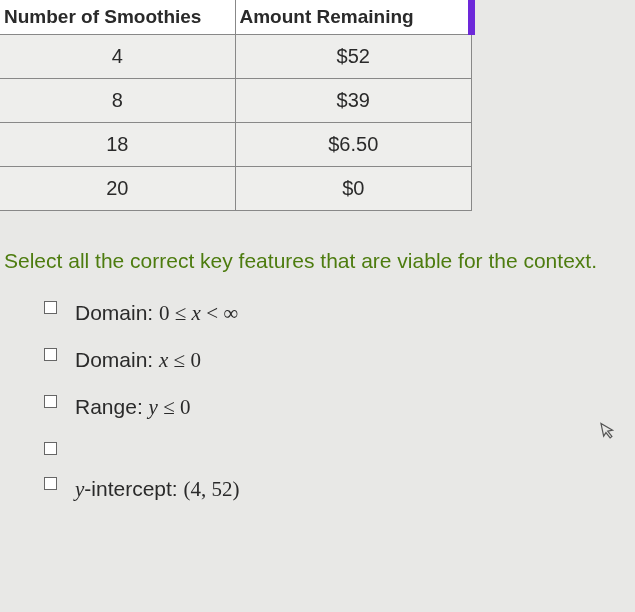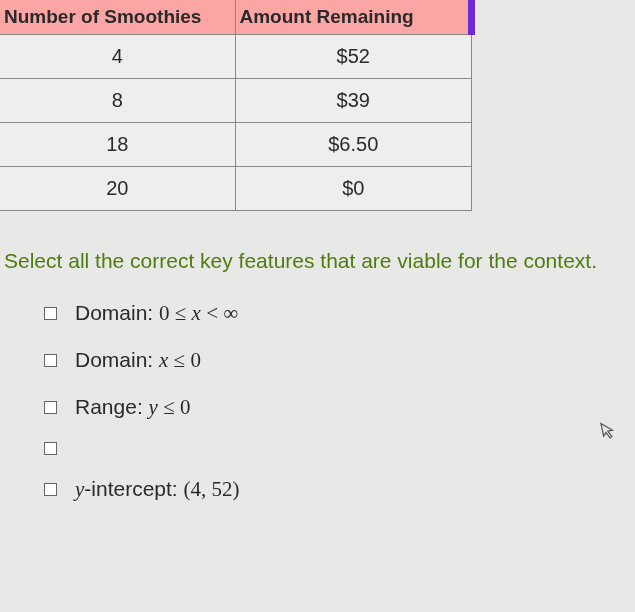--- a/index.html
+++ b/index.html
@@ -15,21 +15,21 @@
       padding: 0;
       color: #2a2a2a;
       position: relative;
     }
     table {
       border-collapse: collapse;
       width: 475px;
       margin-left: 0;
     }
     th {
-      background: #fca5a5;
+      background: #ffffff;
       border: 1px solid #888;
       padding: 6px 4px;
       font-weight: bold;
       font-size: 19px;
       text-align: left;
     }
     th:first-child {
       border-left: none;
       border-top: none;
       width: 235px;
@@ -53,21 +53,21 @@
       margin-left: 4px;
       font-size: 21px;
       color: #4d7c0f;
     }
     .options {
       margin-top: 28px;
       margin-left: 36px;
     }
     .option {
       display: flex;
-      align-items: center;
+      align-items: flex-start;
       margin-bottom: 22px;
       font-size: 21px;
       padding-left: 8px;
     }
     .checkbox {
       width: 13px;
       height: 13px;
       border: 1.5px solid #666;
       background: #fff;
       margin-right: 18px;

